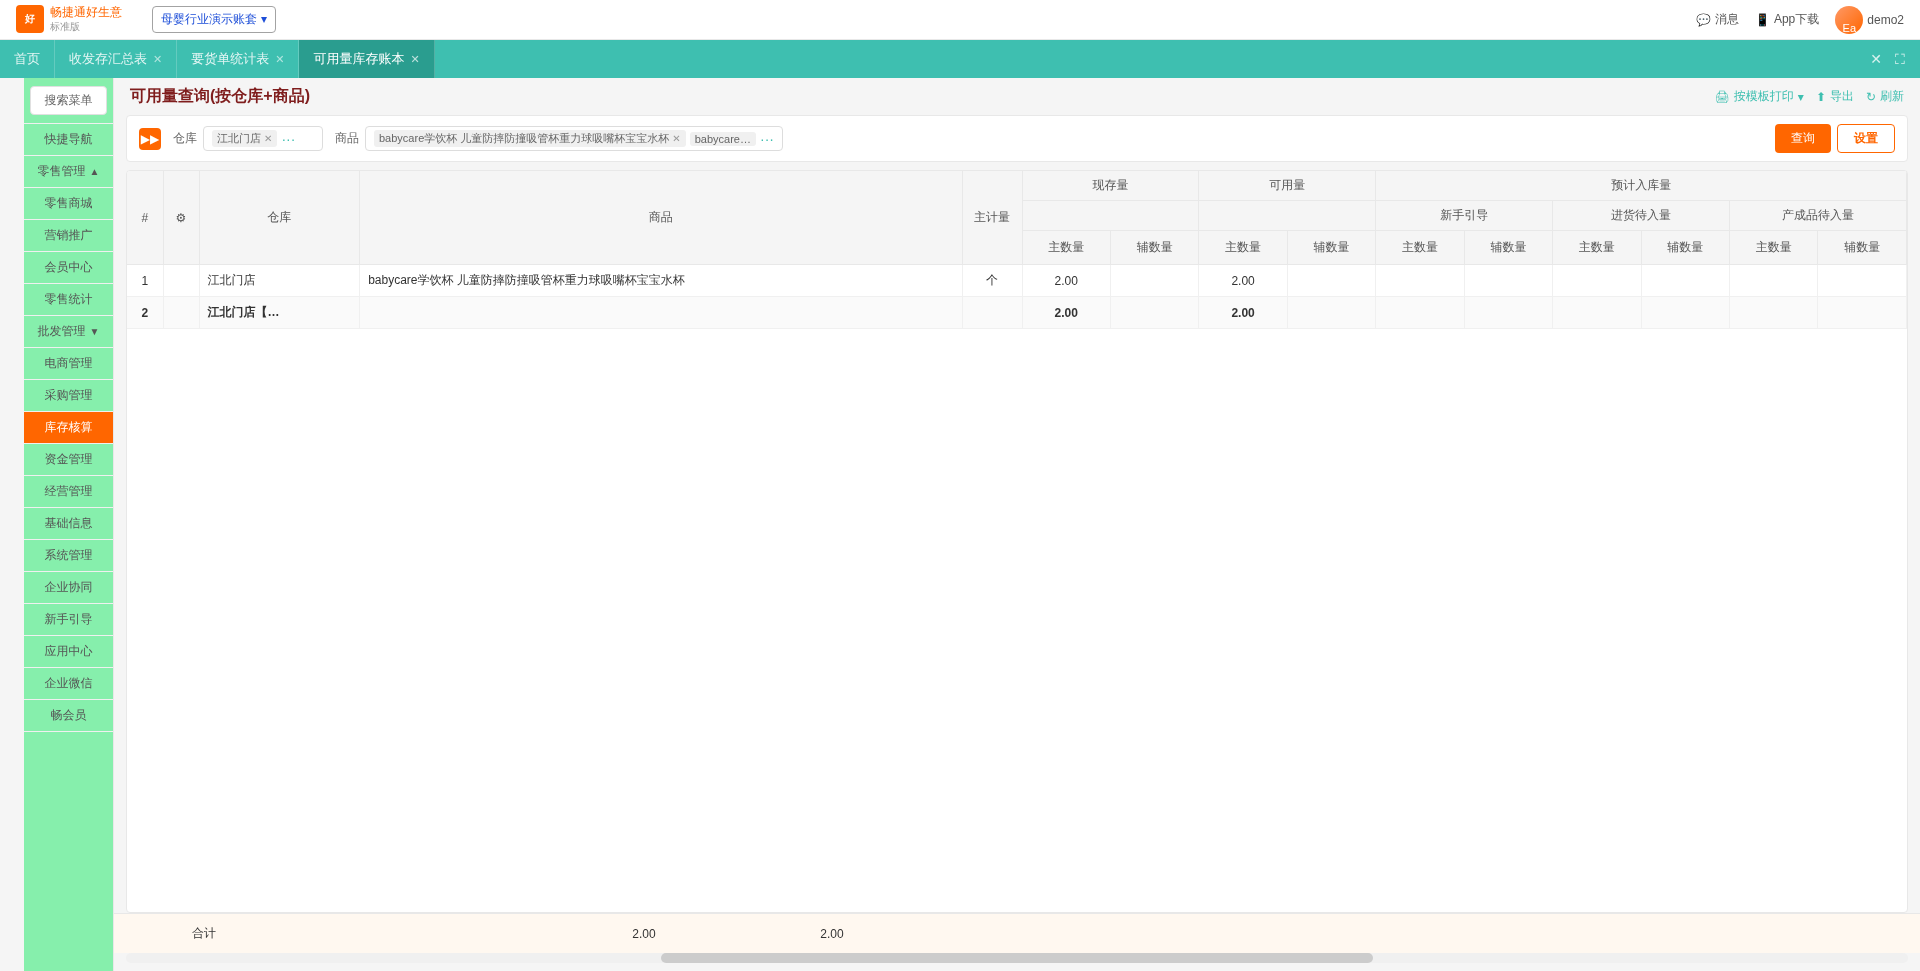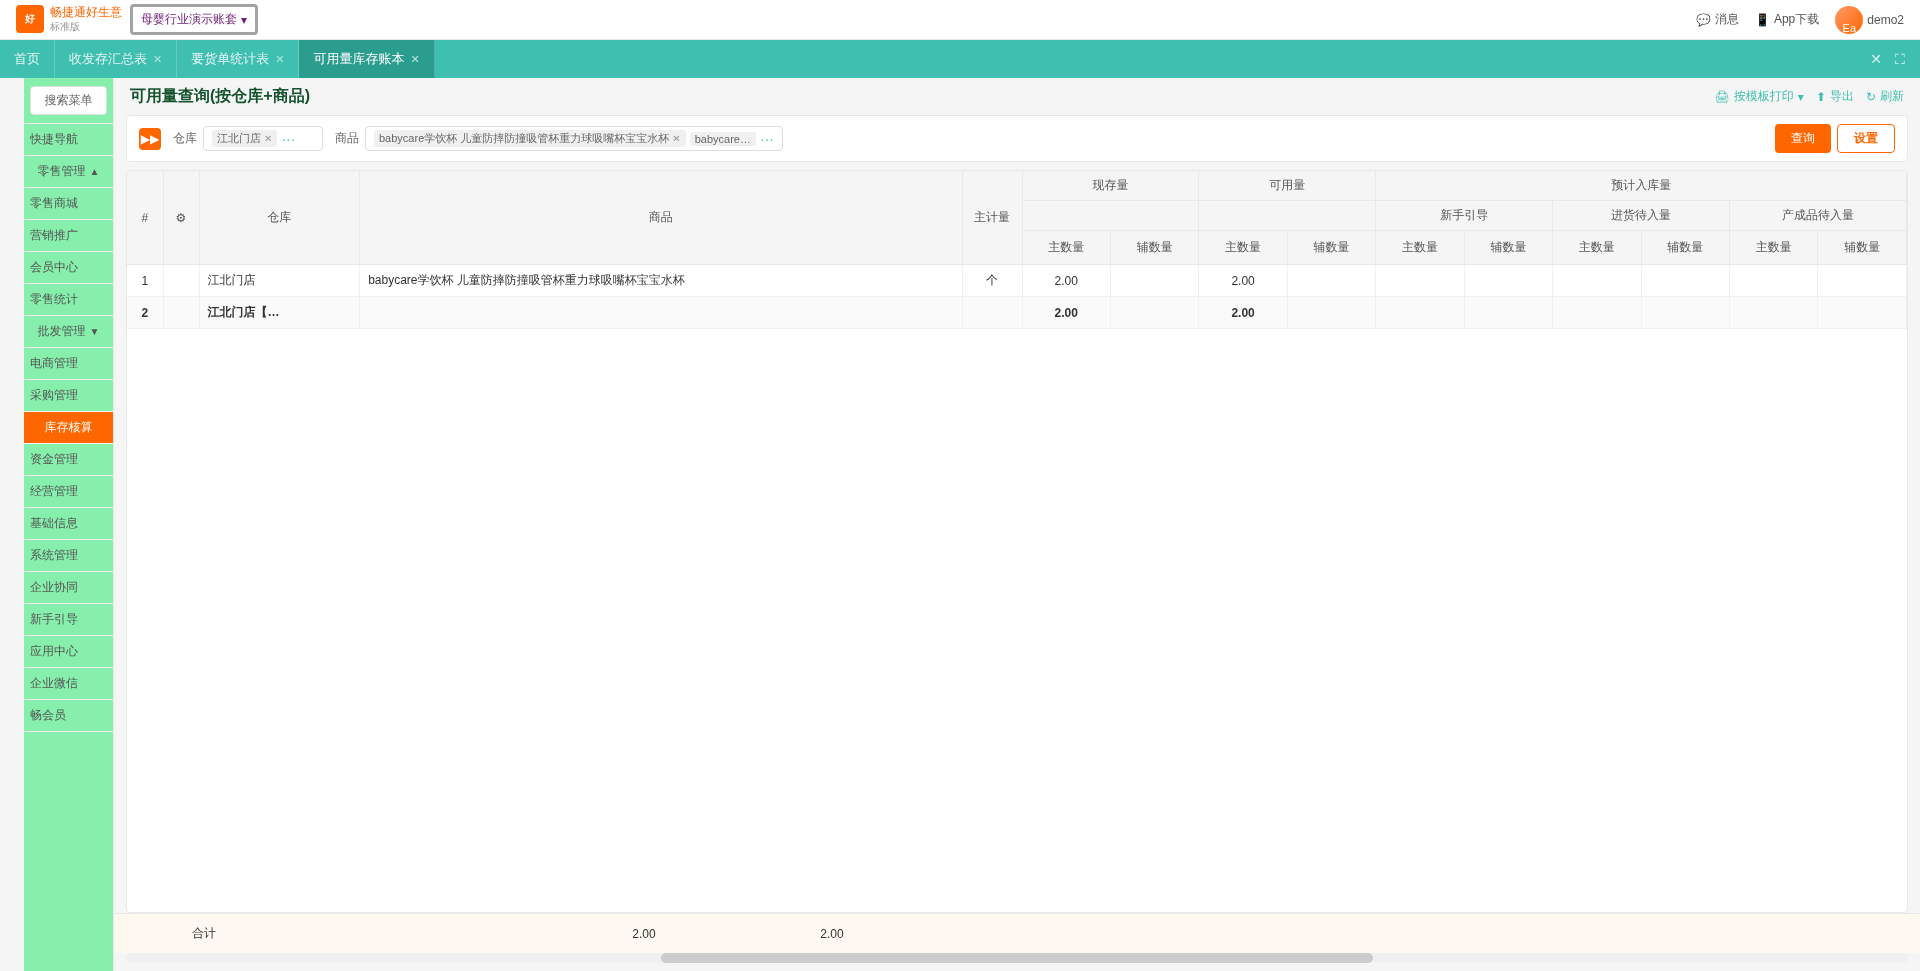--- a/index.html
+++ b/index.html
@@ -45,26 +45,27 @@
     }
     .logo-sub {
       font-size: 10px;
       color: #999;
     }
     .tenant-selector {
       display: flex;
       align-items: center;
       gap: 4px;
       padding: 4px 8px;
-      border: 3px solid #a3a3a3;
-      border-radius: 4px;
-      background: #fff;
-      cursor: pointer;
-      font-size: 12px;
-      color: #701a75;
+      border: 1px solid #a3a3a3;
+      border-radius: 4px;
+      background: #fff;
+      cursor: pointer;
+      font-size: 12px;
+      color: #1d4ed8;
+      margin-left: 22px;
     }
     .top-header-right {
       display: flex;
       align-items: center;
       gap: 16px;
     }
     .header-action {
       display: flex;
       align-items: center;
       gap: 4px;
@@ -167,20 +168,21 @@
       color: #666;
       cursor: pointer;
       text-align: center;
     }
     .sidebar-nav-item {
       padding: 7px 6px;
       border-bottom: 1px solid #f0f0f0;
       font-size: 12px;
       color: #555;
       cursor: pointer;
+      text-align: center;
     }
     .sidebar-section {
       padding: 7px 6px;
       border-bottom: 1px solid #f0f0f0;
       font-size: 12px;
       color: #555;
       cursor: pointer;
       text-align: center;
       display: flex;
       align-items: center;
@@ -209,21 +211,21 @@
       padding: 8px 16px;
       background: #f5f5f5;
       display: flex;
       align-items: center;
       justify-content: space-between;
       flex-shrink: 0;
     }
     .page-title {
       font-size: 16px;
       font-weight: bold;
-      color: #14532d;
+      color: #7f1d1d;
     }
     .page-actions {
       display: flex;
       align-items: center;
       gap: 12px;
     }
     .page-action-btn {
       display: flex;
       align-items: center;
       gap: 4px;

